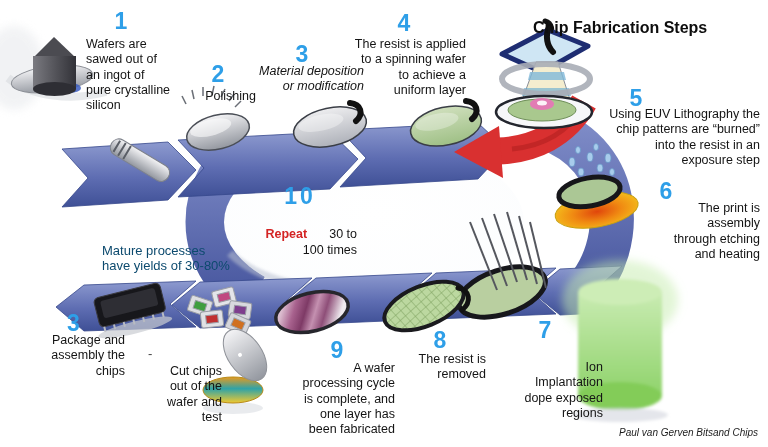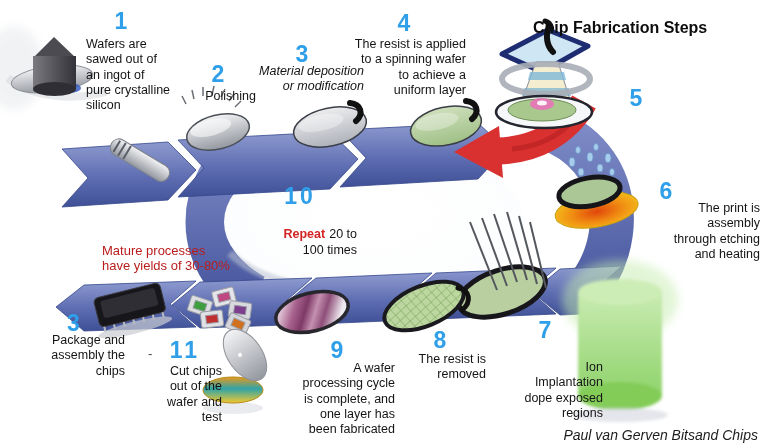--- a/index.html
+++ b/index.html
@@ -4,23 +4,23 @@
 <style>
   html,body{margin:0;padding:0;}
   body{font-family:"Liberation Sans",sans-serif;background:#fff;}
   .stage{position:relative;width:768px;height:447px;background:#fff;overflow:hidden;}
   .art{position:absolute;left:0;top:0;}
   .txt{position:absolute;font-size:12.5px;line-height:1.22;color:#141414;white-space:pre-line;text-align:right;}
   .txt.left{text-align:left;}
   .num{position:absolute;font-size:23px;font-weight:bold;color:var(--num-blue,#2E9FE8);text-align:center;}
   .num.wide{letter-spacing:3px;}
   .title{position:absolute;font-size:16px;font-weight:bold;color:#0d0d0d;white-space:nowrap;}
-  .note{position:absolute;font-size:13px;color:#b91c1c;white-space:pre-line;text-align:left;}
-  .credit{position:absolute;font-size:14px;font-style:italic;color:#1c1c1c;white-space:nowrap;}
-  .repeat{color:var(--repeat-red,#D42424);font-weight:bold;margin-right:4px;}
+  .note{position:absolute;font-size:13px;color:#0c4a6e;white-space:pre-line;text-align:left;}
+  .credit{position:absolute;font-size:10px;font-style:italic;color:#1c1c1c;white-space:nowrap;}
+  .repeat{color:var(--repeat-red,#D42424);font-weight:bold;margin-right:22px;}
   .dash{position:absolute;font-size:13px;color:#444;}
 </style>
 </head>
 <body style="--num-blue: #2E9FE8; --repeat-red: #D42424;">
 
 <div class="stage">
 
 <svg class="art" width="768" height="447" viewBox="0 0 768 447">
   <defs>
     <linearGradient id="gBand" x1="0" y1="0" x2="0" y2="1">
@@ -274,36 +274,39 @@
   <div class="num" style="left:96px;top:8px;width:50px;">1</div>
   <div class="num" style="left:193px;top:61px;width:50px;">2</div>
   <div class="num" style="left:277px;top:41px;width:50px;">3</div>
   <div class="num" style="left:379px;top:10px;width:50px;">4</div>
   <div class="num" style="left:611px;top:85px;width:50px;">5</div>
   <div class="num" style="left:641px;top:178px;width:50px;">6</div>
   <div class="num" style="left:520px;top:317px;width:50px;">7</div>
   <div class="num" style="left:415px;top:327px;width:50px;">8</div>
   <div class="num" style="left:312px;top:337px;width:50px;">9</div>
   <div class="num wide" style="left:268px;top:183px;width:64px;">10</div>
-  <div class="num wide" style="left:153px;top:337px;width:64px;">11</div>
   <div class="num wide" style="left:43px;top:310px;width:64px;">3</div>
   <div class="dash" style="left:148px;top:346px;">-</div>
 
   <div class="txt left" style="left:86px;top:37px;width:104px;">Wafers are
 sawed out of
 an ingot of
 pure crystalline
 silicon</div>
   <div class="txt" style="left:180px;top:89px;width:76px;">Polishing</div>
   <div class="txt" style="left:240px;top:64px;width:124px;font-style:italic;">Material deposition
 or modification</div>
   <div class="txt" style="left:342px;top:37px;width:124px;">The resist is applied
 to a spinning wafer
 to achieve a
 uniform layer</div>
+  <div class="txt" style="left:560px;top:107px;width:200px;">Using EUV Lithography the
+chip patterns are “burned”
+into the resist in an
+exposure step</div>
   <div class="txt" style="left:610px;top:201px;width:150px;">The print is
 assembly
 through etching
 and heating</div>
   <div class="txt" style="left:488px;top:360px;width:115px;">Ion
 Implantation
 dope exposed
 regions</div>
   <div class="txt" style="left:396px;top:352px;width:90px;">The resist is
 removed</div>
@@ -314,20 +317,20 @@
 been fabricated</div>
   <div class="txt" style="left:147px;top:364px;width:75px;">Cut chips
 out of the
 wafer and
 test</div>
   <div class="txt" style="left:25px;top:333px;width:100px;">Package and
 assembly the
 chips</div>
 
   <div class="txt" style="left:245px;top:212px;width:112px;">
-    <span class="repeat">Repeat</span><span>20 to
+    <span class="repeat">Repeat</span><span>30 to
 100 times</span>
   </div>
 
   <div class="note" style="left:102px;top:243px;width:155px;">Mature processes
 have yields of 30-80%</div>
 
 </div>
 
 </body></html>

